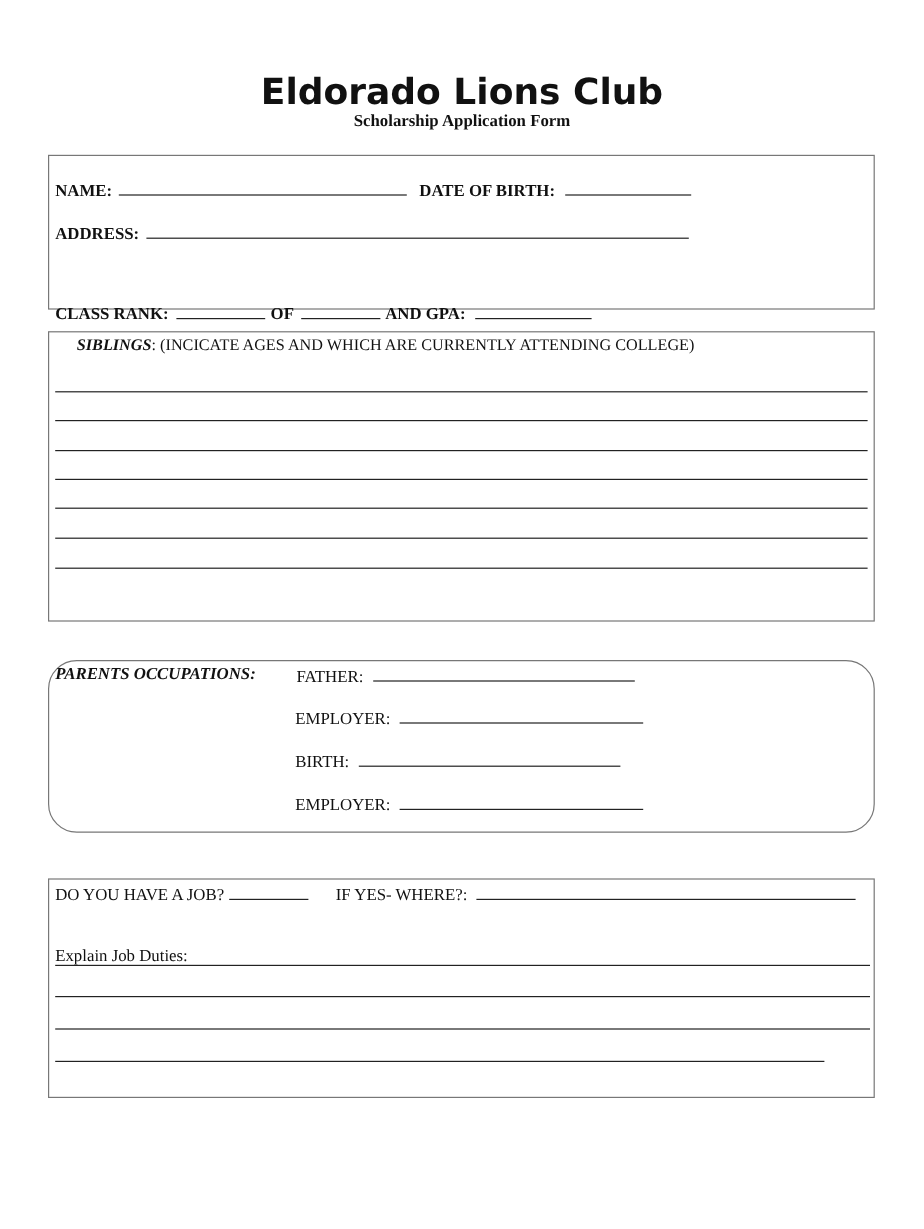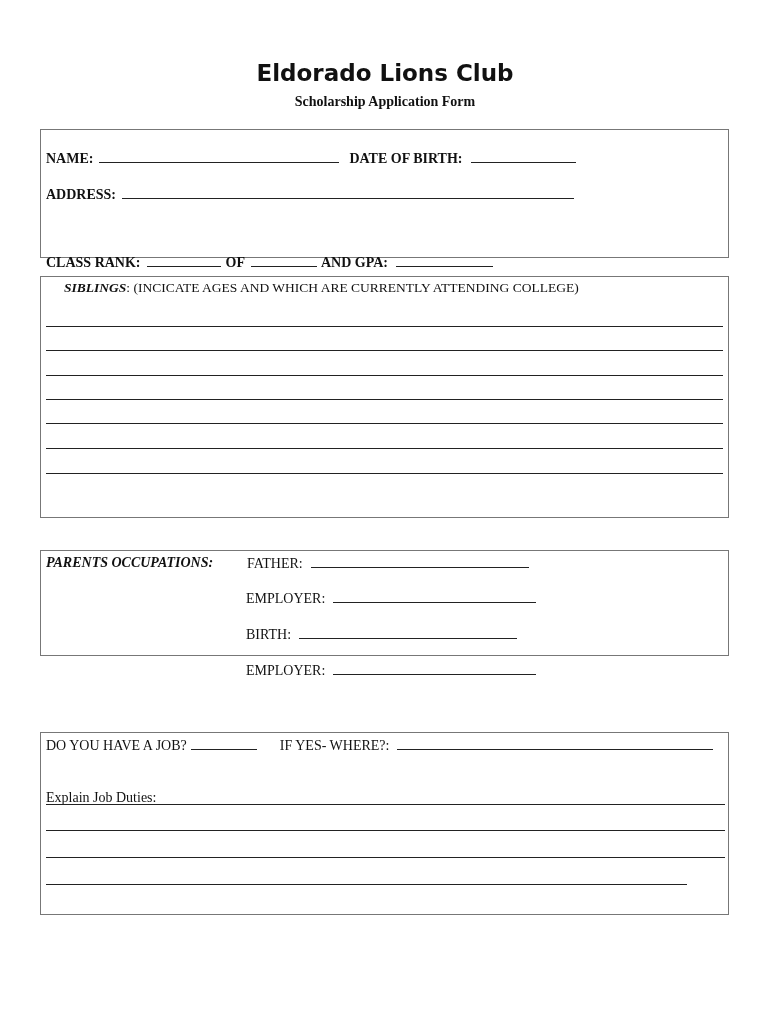--- a/index.html
+++ b/index.html
@@ -1,19 +1,19 @@
 <!DOCTYPE html>
 <html><head>
   <meta charset="utf-8">
   <style>
     html, body { margin: 0; padding: 0; background: #ffffff; }
     body { width: 770px; height: 1024px; position: relative; overflow: hidden;
            font-family: "Liberation Serif", "DejaVu Serif", serif; color: #111; }
     .title { position: absolute; top: 60px; left: 0; width: 770px; text-align: center;
-             font-family: "DejaVu Sans", sans-serif; font-weight: bold; font-size: 23px; color: #111; }
+             font-family: "DejaVu Sans", sans-serif; font-weight: bold; font-size: 30px; color: #111; }
     .subtitle { position: absolute; top: 94px; left: 0; width: 770px; text-align: center;
                 font-weight: bold; font-size: 14px; }
     .box { position: absolute; left: 40px; width: 689px; border: 1px solid #777; box-sizing: border-box; }
     .row { position: absolute; font-size: 14px; white-space: nowrap; display: flex; align-items: baseline; }
     .b { font-weight: bold; }
     .bi { font-weight: bold; font-style: italic; }
     .blank { display: inline-block; border-bottom: 1px solid #222; height: 12px; margin-left: 6px; }
     .line { position: absolute; left: 5px; height: 0; border-top: 1px solid #222; }
     .sp { display: inline-block; width: 10px; }
   </style>
@@ -52,21 +52,21 @@
   </div>
   <div class="line" style="top:49px; width:677px;"></div>
   <div class="line" style="top:73px; width:677px;"></div>
   <div class="line" style="top:98px; width:677px;"></div>
   <div class="line" style="top:122px; width:677px;"></div>
   <div class="line" style="top:146px; width:677px;"></div>
   <div class="line" style="top:171px; width:677px;"></div>
   <div class="line" style="top:196px; width:677px;"></div>
 </div>
 
-<div class="box" style="top:550px; height:106px;">
+<div class="box" style="top:550px; height:144px;border-radius:24px;">
   <div class="row" style="top:4px; left:5px;">
     <span class="bi">PARENTS OCCUPATIONS:</span>
   </div>
   <div class="row" style="top:4px; left:206px;font-family:Liberation Serif, serif;">
     <span>FATHER:</span>
     <span class="blank" style="width:218px;margin-left:8px;"></span>
   </div>
   <div class="row" style="top:39px; left:205px;">
     <span>EMPLOYER:</span>
     <span class="blank" style="width:203px;margin-left:8px;"></span>

